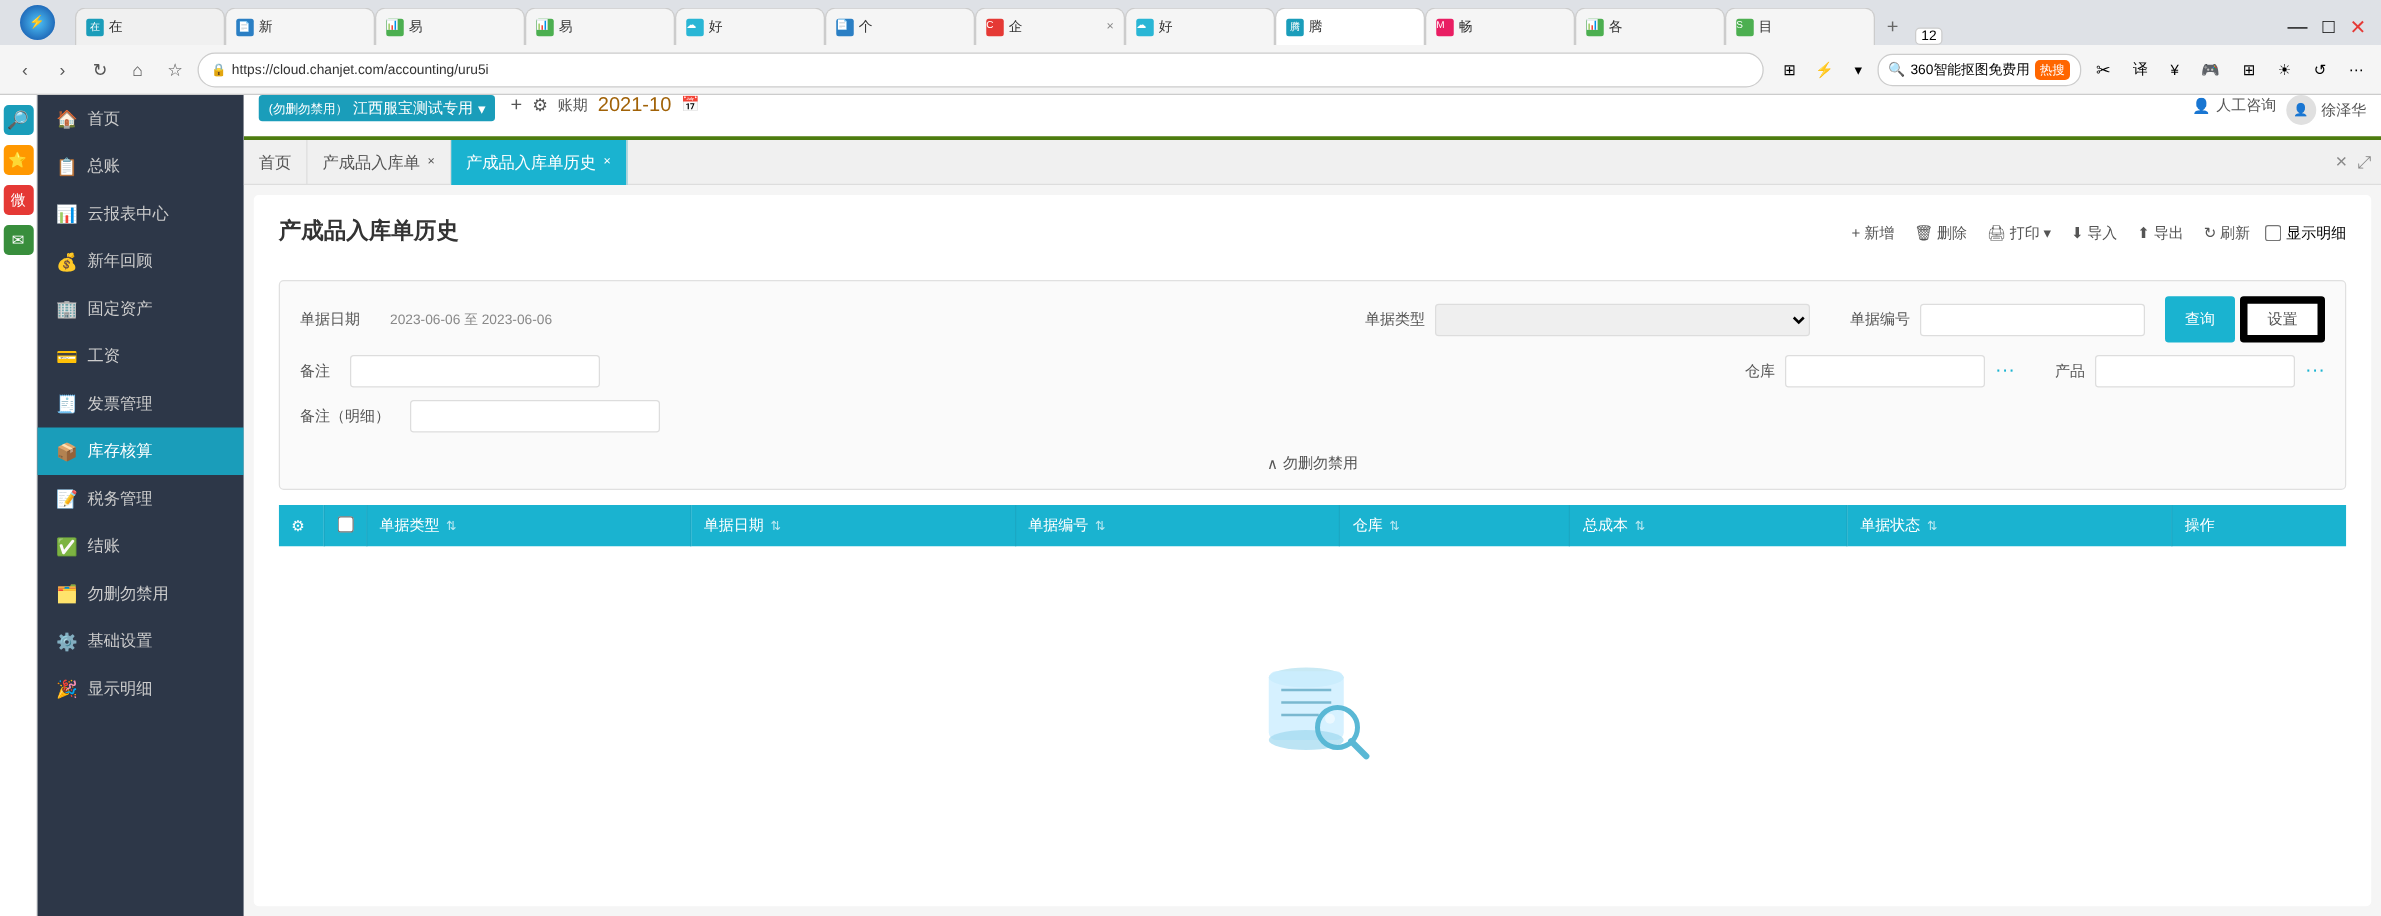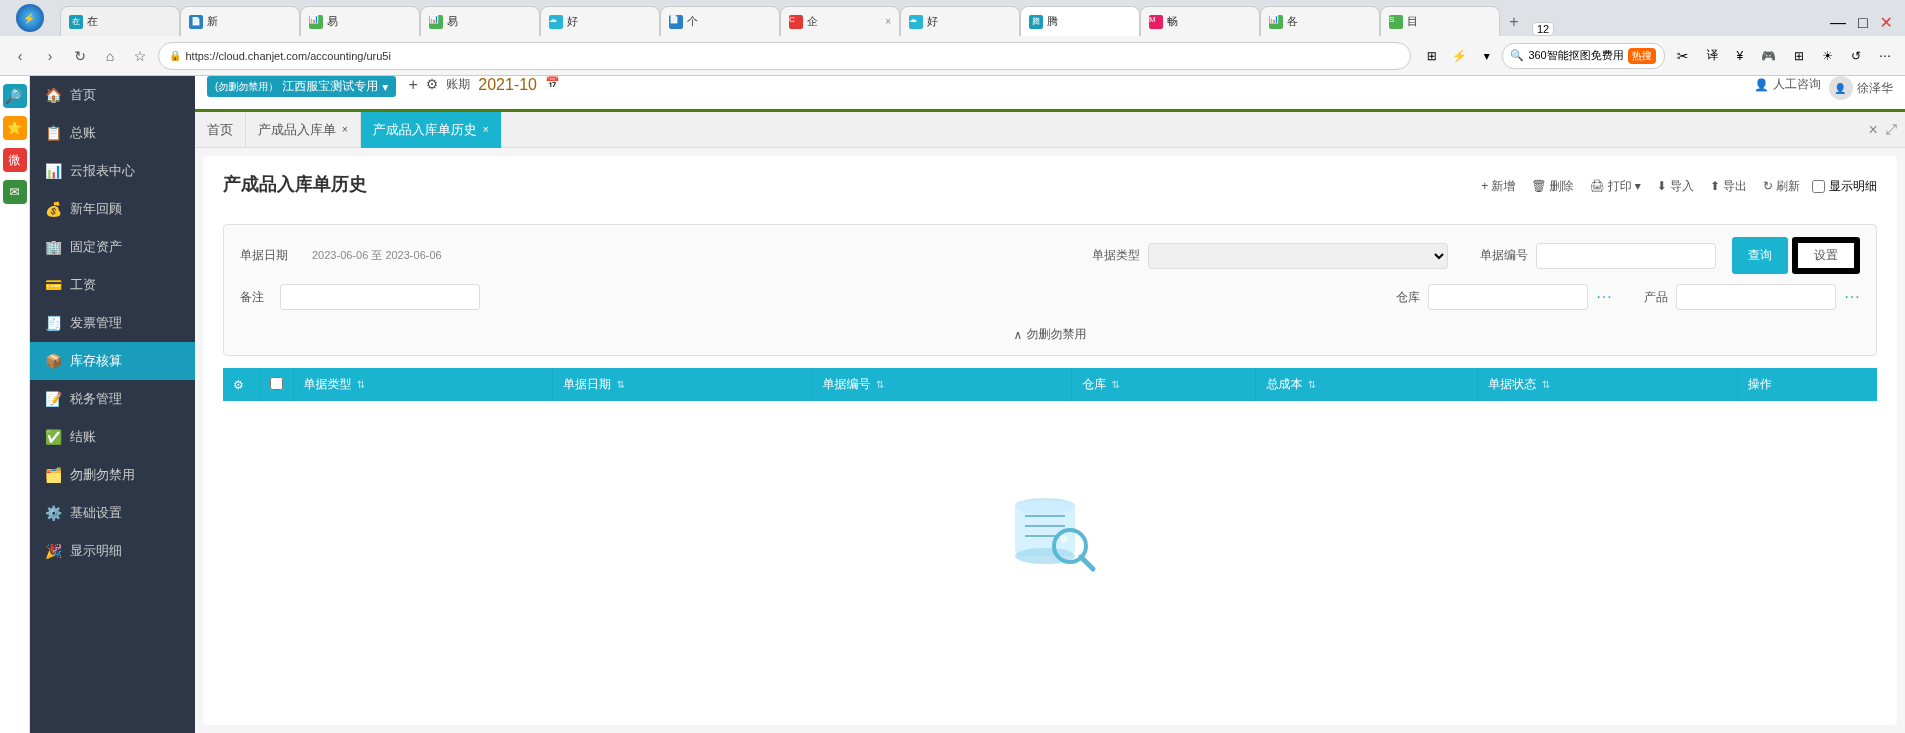--- a/index.html
+++ b/index.html
@@ -388,20 +388,24 @@
               <span class="filter-dots">···</span>
             </div>
 
             <div style="margin-left:16px;display:flex;align-items:center;gap:8px;">
               <span class="filter-label">产品</span>
               <input class="filter-input" style="width: 160px;">
               <span class="filter-dots">···</span>
             </div>
           </div>
 
+          <div class="filter-row">
+            <span class="filter-label">备注（明细）</span>
+            <input class="filter-input" style="">
+          </div>
 
           <div class="collapse-btn">
             <span>∧</span>
             <span>勿删勿禁用</span>
           </div>
         </div>
 
         <div style="overflow-x:auto;">
           <table class="data-table">
             <thead>

